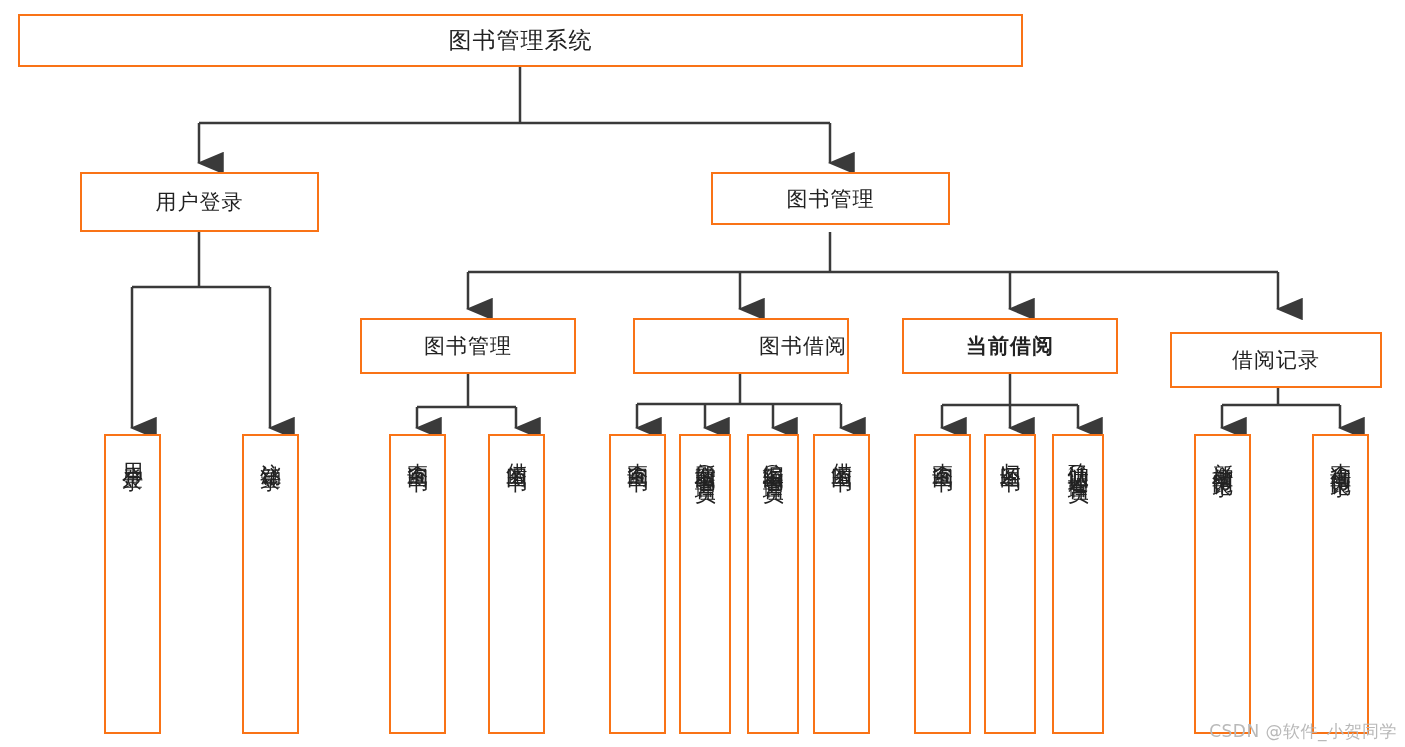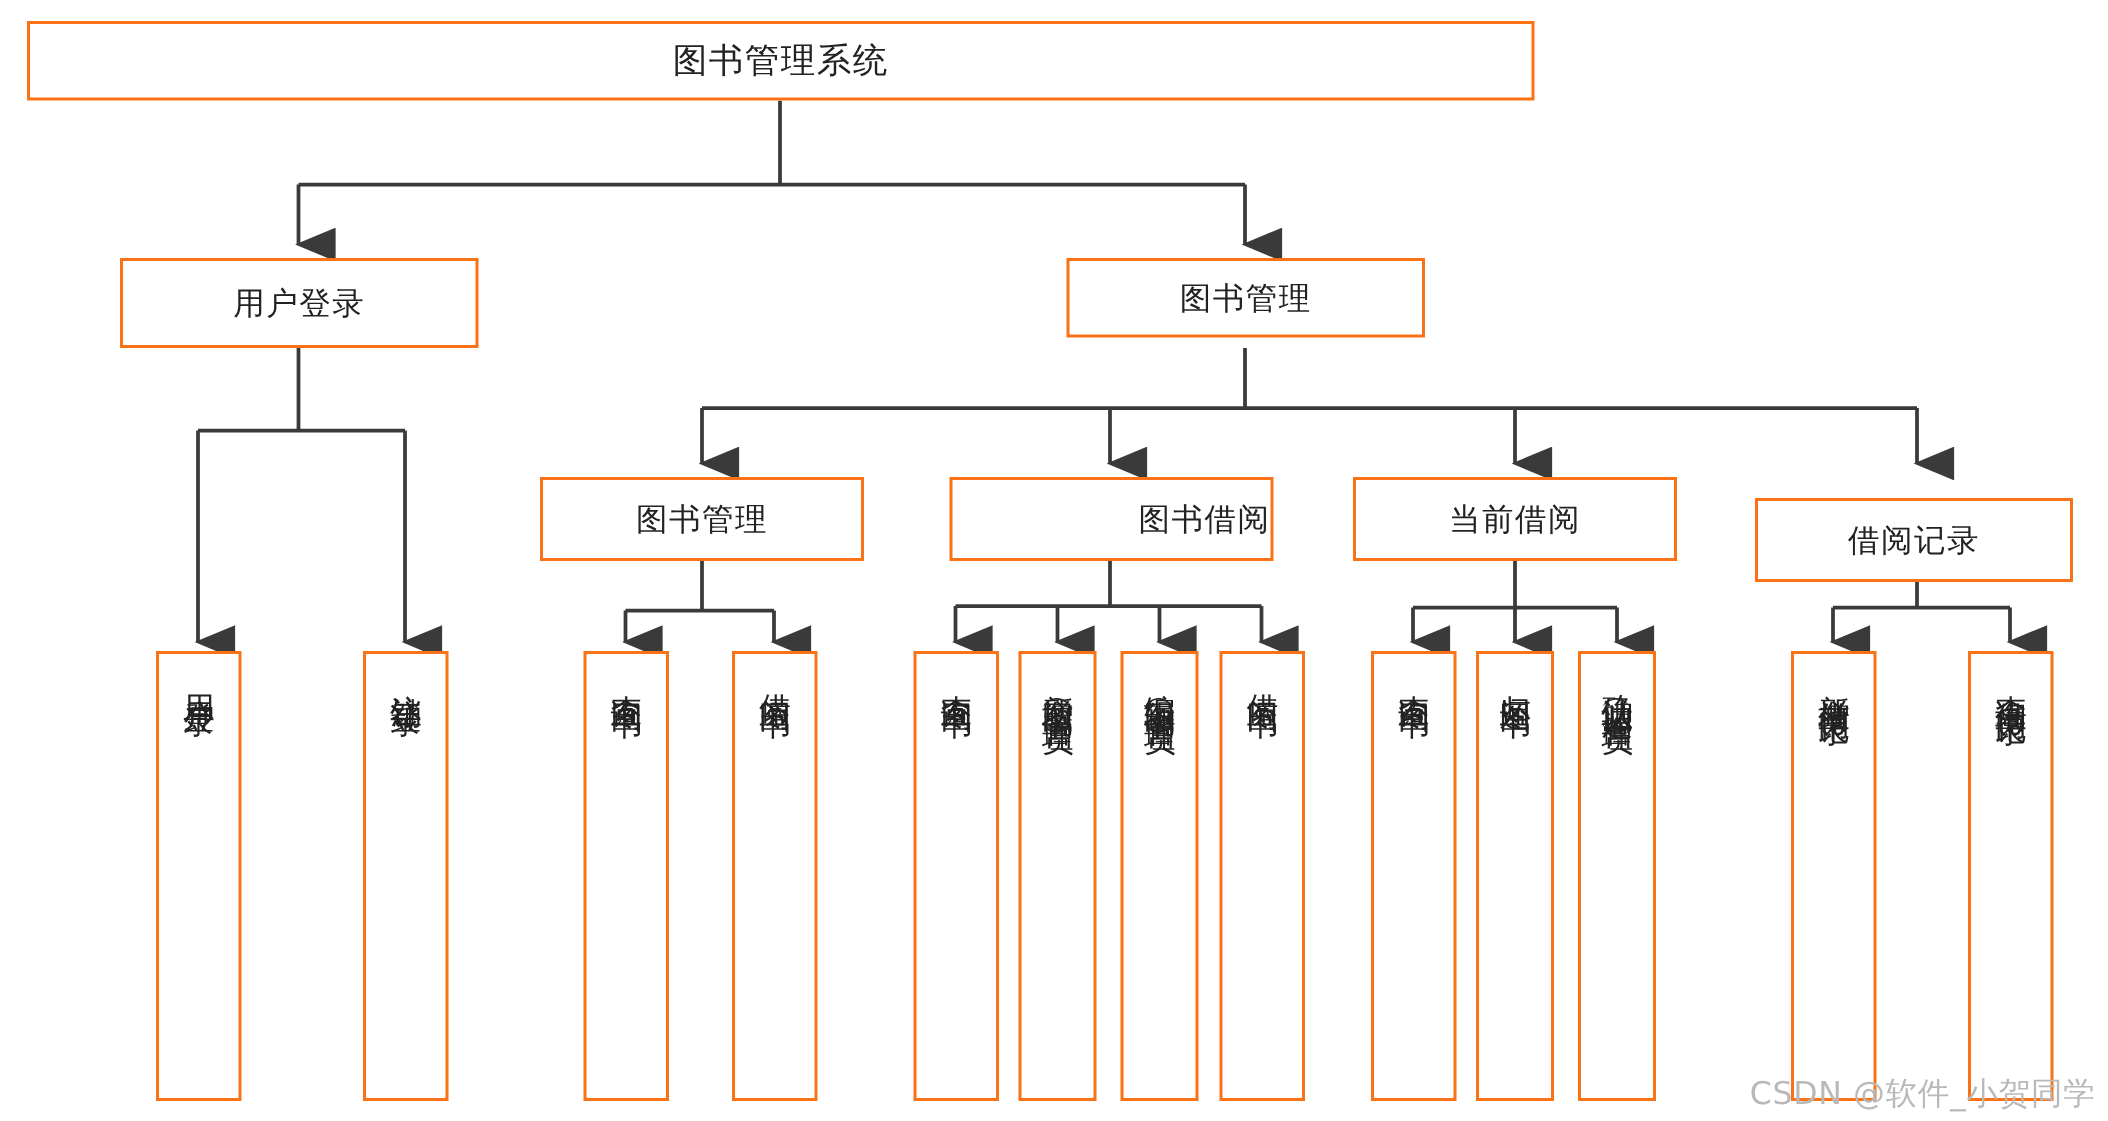--- a/index.html
+++ b/index.html
@@ -58,21 +58,21 @@
     text-align: center;
   }
   .hlabel {
     white-space: pre;
     letter-spacing: 1px;
   }
   #watermark {
     position: absolute;
     right: 8px;
     bottom: 4px;
-    font-size: 21px;
+    font-size: 17px;
     color: #b9b9b9;
     letter-spacing: 0.5px;
     z-index: 5;
     white-space: pre;
   }
 </style>
 </head>
 <body>
 
 <div id="canvas">
@@ -140,21 +140,21 @@
   </div>
 
   <div class="node level2" style="left:360px; top:318px; width:216px; height:56px;">
     <span class="hlabel">图书管理</span>
   </div>
 
   <div class="node level2" style="left:633px; top:318px; width:216px; height:56px;justify-content:flex-end;">
     <span class="hlabel">图书借阅</span>
   </div>
 
-  <div class="node level2" style="left:902px; top:318px; width:216px; height:56px;">
+  <div class="node level2" style="left:902px; top:318px; width:216px; height:56px;font-weight:bold;">
     <span class="hlabel">当前借阅</span>
   </div>
 
   <div class="node level2" style="left:1170px; top:332px; width:212px; height:56px;">
     <span class="hlabel">借阅记录</span>
   </div>
 
   <div class="node leaf" style="left:104px; top:434px; width:57px; height:300px;">
     <span class="vlabel">用户登录</span>
   </div>

